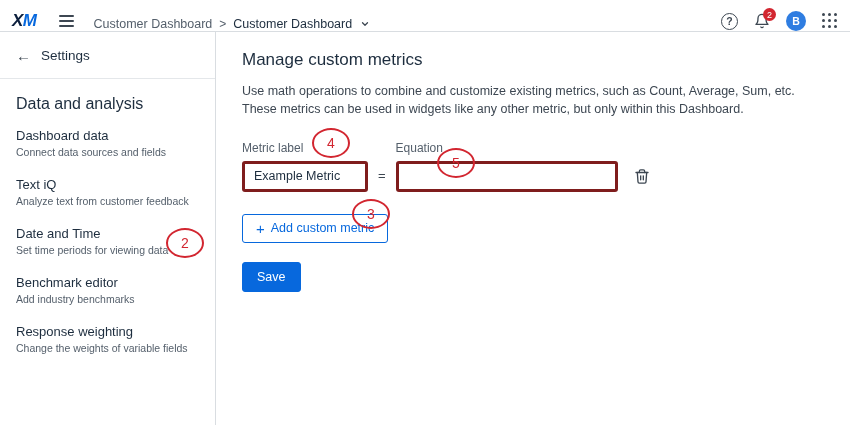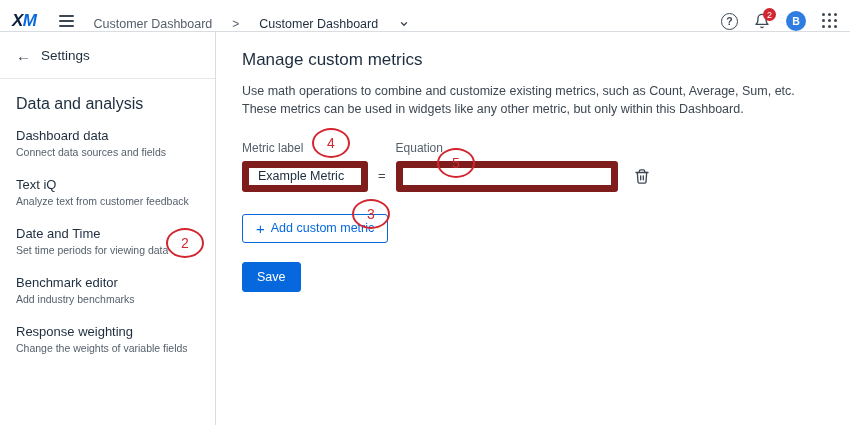--- a/index.html
+++ b/index.html
@@ -10,21 +10,21 @@
   
   .topbar {
     height: 32px; display: flex; align-items: flex-end;
     padding: 0 12px; border-bottom: 1px solid #d9dde1; background: #fff;
   }
   .logo { font-weight: 800; font-size: 17px; font-style: italic; letter-spacing: -0.5px; cursor: pointer; margin-right: 18px; }
   .logo .logo-x { color: #0b1e3c; }
   .logo .logo-m { color: #0768dd; }
   .hamburger { background: none; border: none; cursor: pointer; display: flex; flex-direction: column; gap: 3px; padding: 4px; margin-right: 16px; }
   .hamburger span { display: block; width: 15px; height: 2px; background: #3d4752; border-radius: 1px; }
-  .breadcrumb { display: flex; align-items: center; gap: 20px; font-size: 12.5px; }
+  .breadcrumb { display: flex; align-items: center; gap: 7px; font-size: 12.5px; }
   .crumb1 { color: #545f6b; cursor: pointer; }
   .sep { color: #545f6b; font-size: 12px; }
   .crumb2 { color: #1d2d3e; cursor: pointer; }
   .chev { display: inline-flex; align-items: center; cursor: pointer; margin-left: 1px; }
   .topbar-right { margin-left: auto; display: flex; align-items: center; gap: 16px; }
   .help-icon { width: 17px; height: 17px; border: 1.5px solid #3d4752; border-radius: 50%;
     display: flex; align-items: center; justify-content: center; font-size: 10.5px; font-weight: bold; color: #3d4752; cursor: pointer; }
   .bell-wrap { position: relative; cursor: pointer; display: flex; }
   .badge { position: absolute; top: -5px; right: -6px; min-width: 13px; height: 13px; background: #d22630;
     color: #fff; border-radius: 7px; font-size: 9px; display: flex; align-items: center; justify-content: center; padding: 0 2px; }
@@ -46,21 +46,21 @@
   .side-item.selected { background: #e4f1fb; }
   .side-item.selected .desc { color: #0768dd; }
 
   
   .main { flex: 1; padding: 18px 26px; }
   .page-title { font-size: 17px; font-weight: normal; color: #1d2d3e; }
   .page-desc { margin-top: 13px; font-size: 12.5px; line-height: 1.42; color: #3d4752; max-width: 578px; }
   .metrics-form { margin-top: 22px; display: flex; align-items: flex-end; }
   .field-col { display: flex; flex-direction: column; }
   .field-label { font-size: 12px; color: #545f6b; margin-bottom: 6px; }
-  .text-input { height: 31px; border: 7px solid #7f1d1d; border-radius: 3px; padding: 0 9px;
+  .text-input { height: 31px; border: 3px solid #7f1d1d; border-radius: 3px; padding: 0 9px;
     font-size: 12.5px; font-family: "Liberation Sans", sans-serif; color: #1d2d3e; background: #fff; }
   .metric-input { width: 126px; }
   .equation-input { width: 222px; }
   .equals { font-size: 13px; color: #3d4752; margin: 0 10px 9px; }
   .trash-btn { background: none; border: none; cursor: pointer; margin: 0 0 7px 16px; display: flex; }
   .add-btn { margin-top: 22px; display: inline-flex; align-items: center; gap: 6px;
     background: #fff; border: 1px solid #0768dd; border-radius: 3px; color: #0768dd;
     font-size: 12.5px; font-family: "Liberation Sans", sans-serif; padding: 6px 13px; cursor: pointer; }
   .add-btn .plus { font-size: 15px; line-height: 1; }
   .save-btn { display: block; margin-top: 19px; background: #0768dd; border: 1px solid #0768dd; border-radius: 3px;

